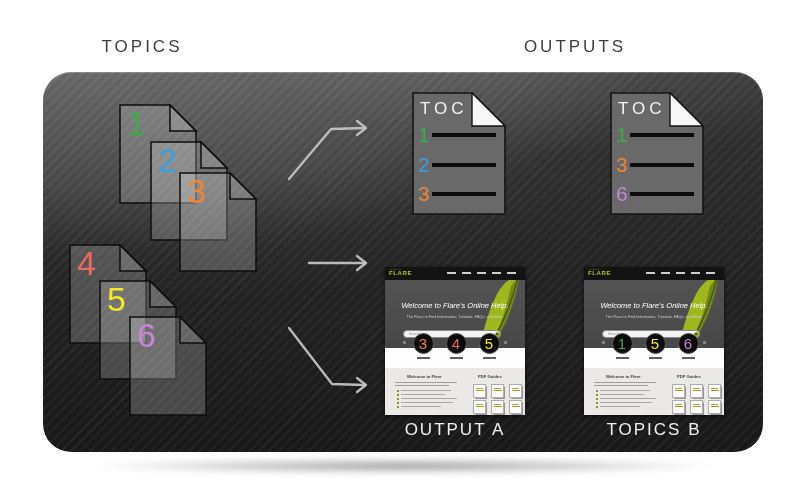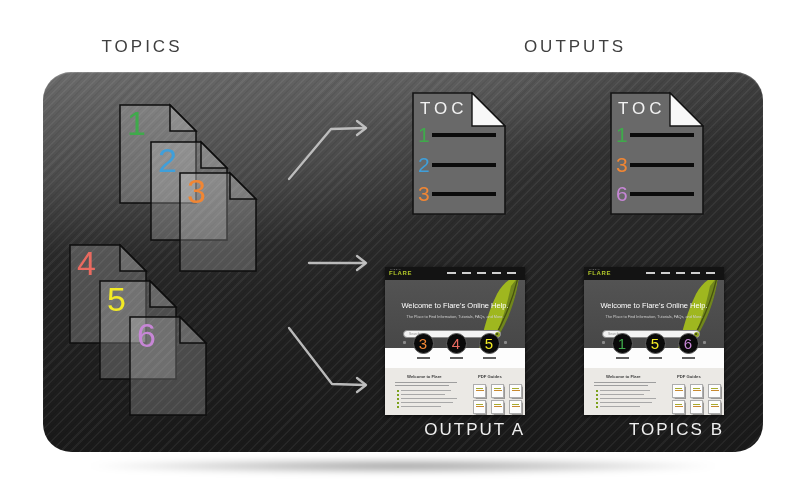--- a/index.html
+++ b/index.html
@@ -48,21 +48,21 @@
   .site{position:absolute;width:140px;height:148px;background:#fdfdfd;overflow:hidden;
     box-shadow:0 1px 4px rgba(0,0,0,0.65);}
   .site-nav{position:absolute;left:0;top:0;width:140px;height:13px;background:#131313;}
   .logo-top{position:absolute;left:5px;top:1px;font-size:2px;color:#9a9a9a;letter-spacing:0.4px;}
   .logo{position:absolute;left:4px;top:3px;font-size:6px;font-weight:700;color:#b3c82a;letter-spacing:0.6px;}
   .nav-bar{position:absolute;top:5px;width:9px;height:2px;background:#cfcfcf;}
   .hero{position:absolute;left:0;top:13px;width:140px;height:68px;overflow:hidden;
     background:linear-gradient(180deg,#535353,#474747);}
   .feather{position:absolute;right:2px;top:0;}
   .hero-heading{position:absolute;left:0;top:21px;width:140px;text-align:center;font-size:7.5px;
-    color:#ffffff;white-space:nowrap;}
+    color:#ffffff;white-space:nowrap;font-style:italic;}
   .hero-sub{position:absolute;left:0;top:35px;width:140px;text-align:center;font-size:3.8px;
     color:#cfcfcf;white-space:nowrap;}
   .search-pill{position:absolute;left:18px;top:50px;width:98px;height:8px;background:#f3f3f3;
     border:1px solid #8b8b8b;border-radius:5px;box-sizing:border-box;}
   .search-text{position:absolute;left:5px;top:1.2px;font-size:3.4px;color:#8f8f8f;}
   .search-btn{position:absolute;right:0.5px;top:0.5px;width:5px;height:5px;border-radius:50%;
     background:#90a520;}
   .search-dot{position:absolute;left:1.4px;top:1.4px;width:2px;height:2px;border-radius:50%;
     border:0.6px solid #1c2405;box-sizing:border-box;}
   .circle{position:absolute;top:65.5px;width:21px;height:21px;border-radius:50%;background:#0a0a0a;
@@ -73,21 +73,21 @@
   .side-mark{position:absolute;top:73.5px;width:3px;height:3px;background:#8a8a8a;border-radius:1px;}
   .content{position:absolute;left:0;top:101px;width:140px;height:47px;background:#ebe9e5;}
   .content-heading{position:absolute;top:6px;font-size:4.2px;font-weight:700;color:#3d3d3d;white-space:nowrap;}
   .para-bar{position:absolute;height:1.3px;background:#9e9e9e;}
   .bullet-dot{position:absolute;width:1.8px;height:1.8px;background:#7ca11c;}
   .bullet-bar{position:absolute;height:1.2px;background:#a8a8a8;}
   .thumb{position:absolute;width:13px;height:14px;background:#fdfdfd;border:0.5px solid #adadad;
     box-sizing:border-box;box-shadow:0.5px 0.7px 1px rgba(0,0,0,0.35);}
   .t-bar1{position:absolute;left:2px;top:2.5px;width:7px;height:1.2px;background:#a8ab2f;}
   .t-bar2{position:absolute;left:2px;top:5px;width:8px;height:1.2px;background:#c9892f;}
-  .output-label{position:absolute;width:140px;text-align:right;top:420px;font-size:17px;
+  .output-label{position:absolute;width:140px;text-align:center;top:420px;font-size:17px;
     letter-spacing:2px;color:#efefef;}
 </style>
 </head>
 <body>
 
 <div id="stage">
 
   <div id="topics-label" class="col-label">TOPICS</div>
   <div id="outputs-label" class="col-label">OUTPUTS</div>
 

